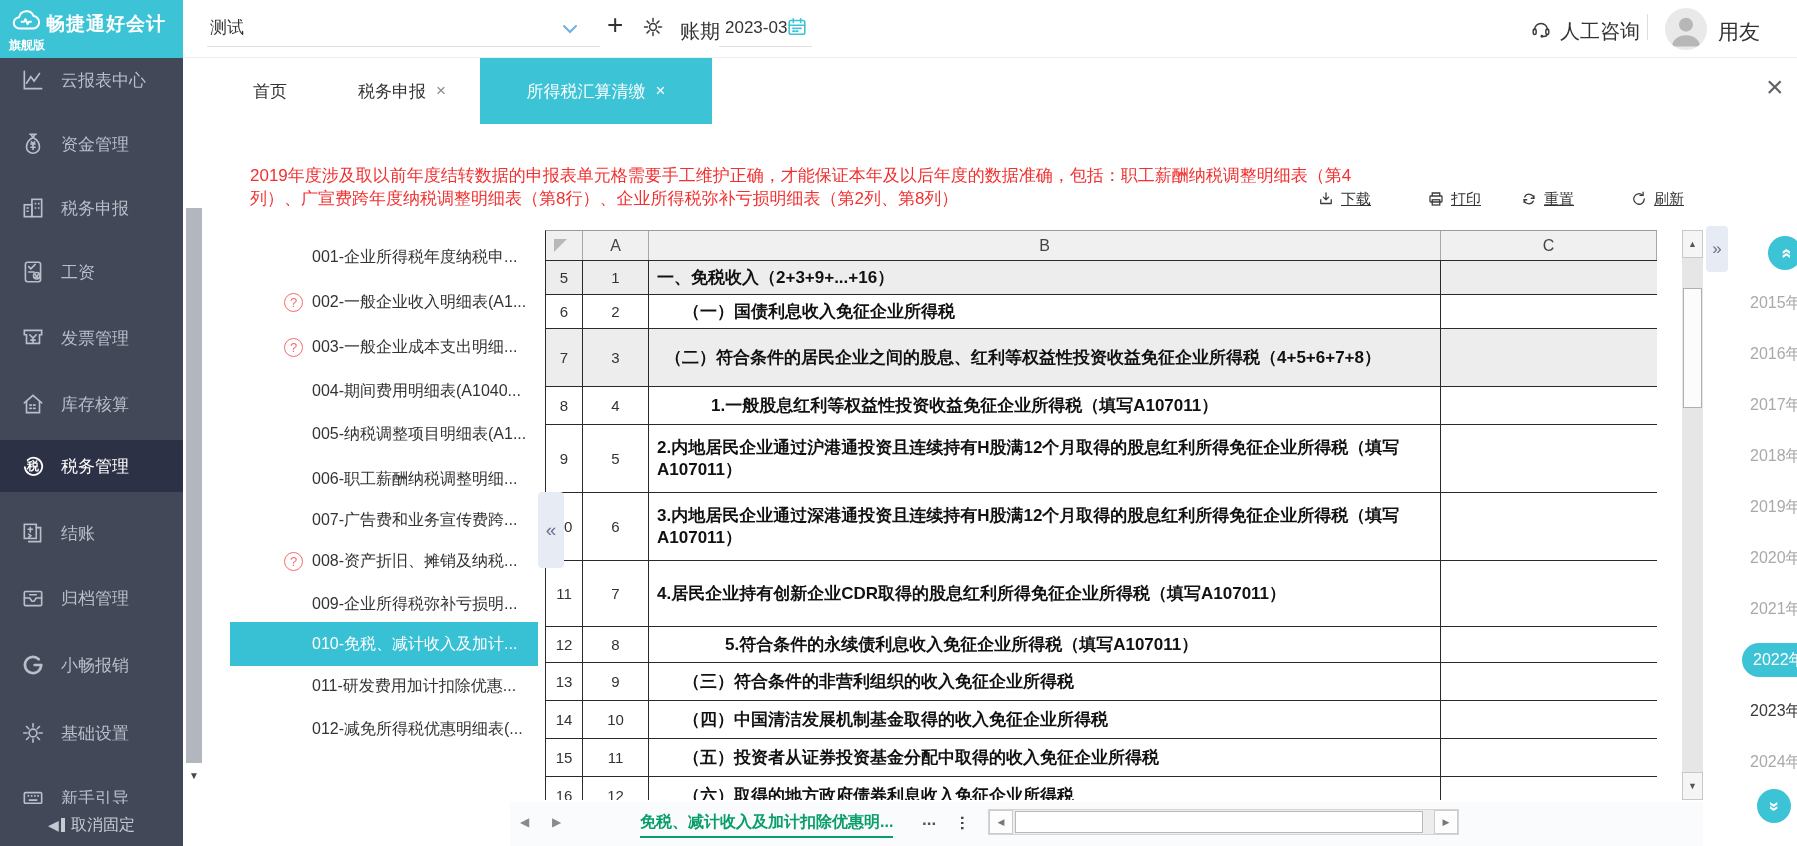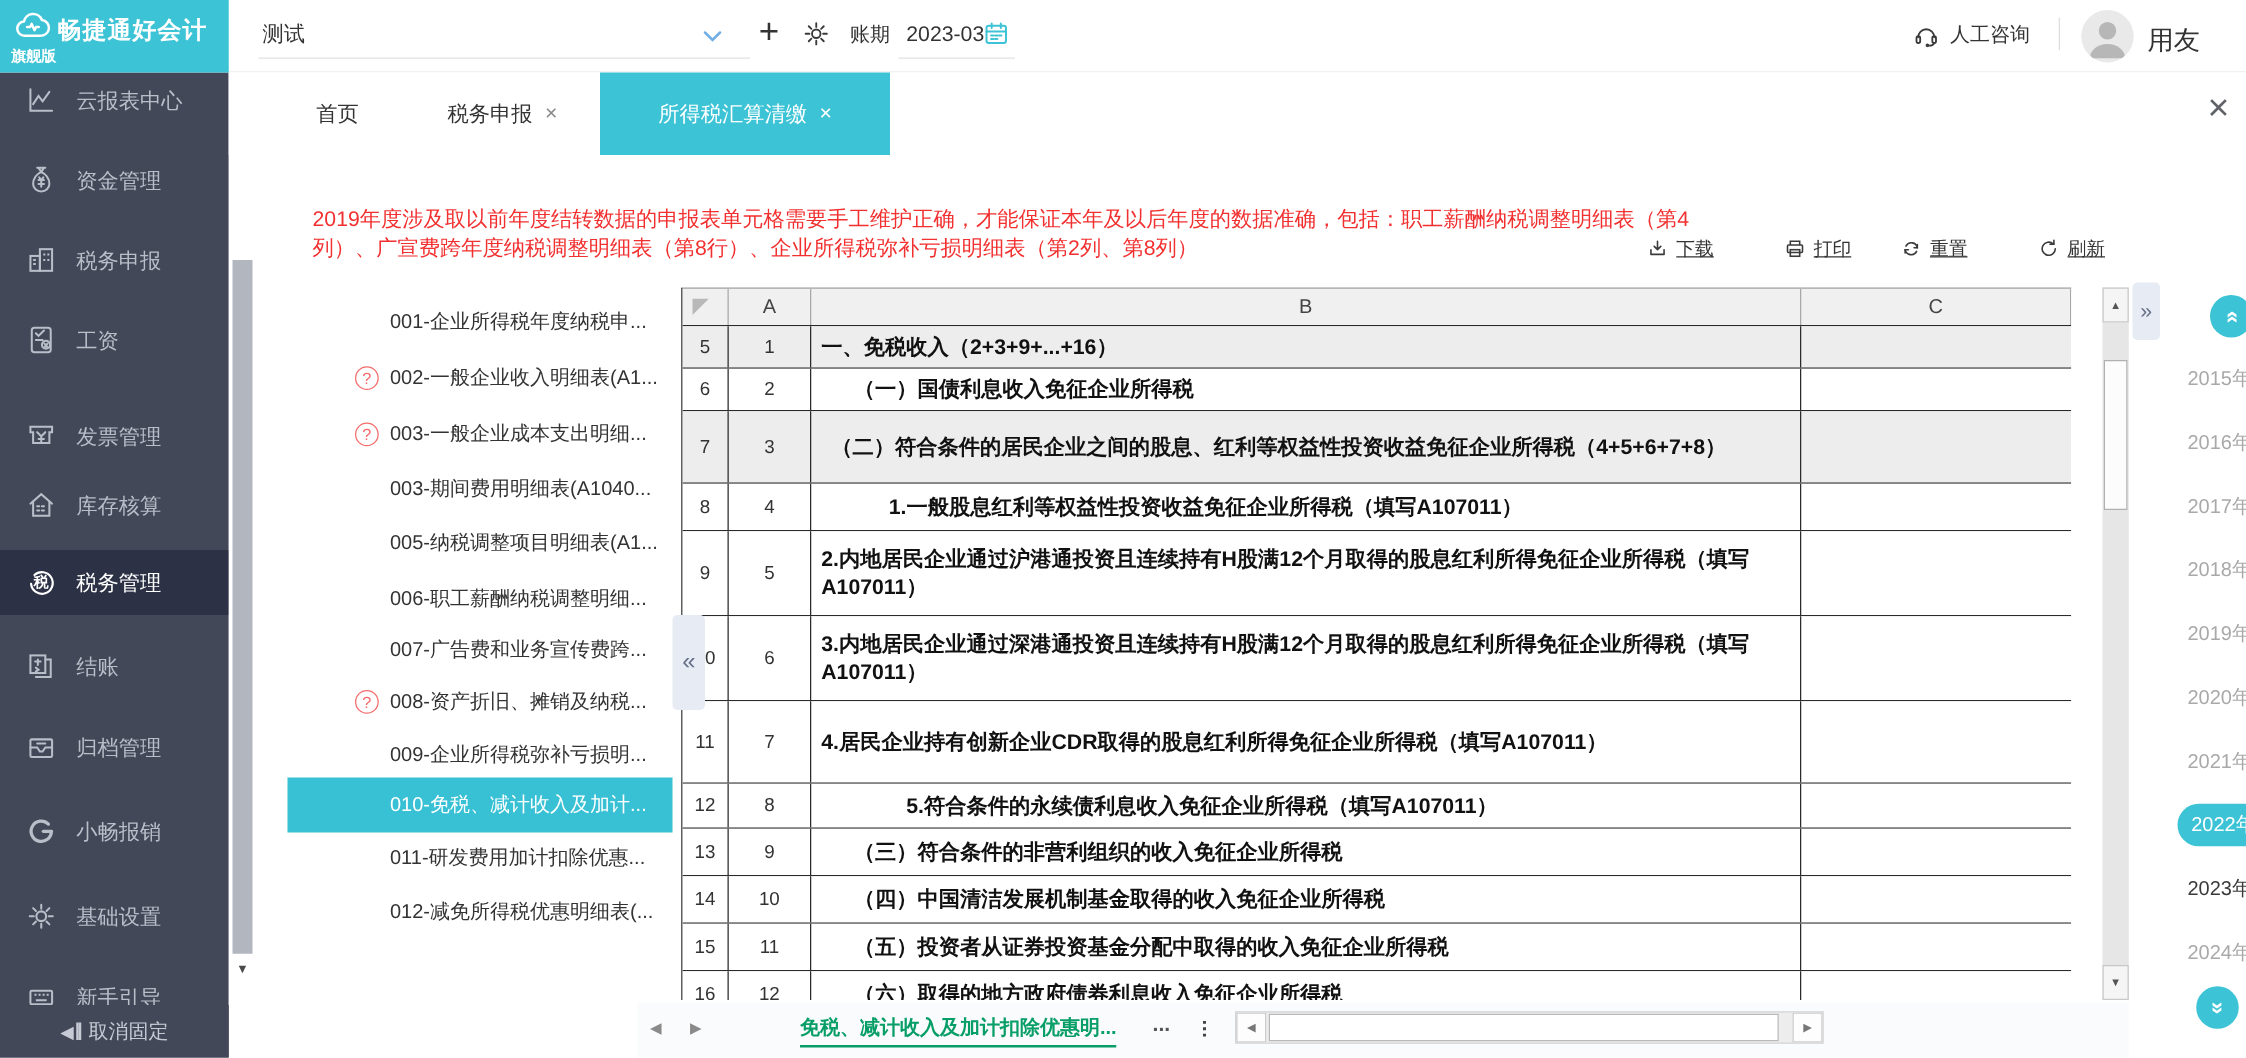--- a/index.html
+++ b/index.html
@@ -23,21 +23,21 @@
     font-size:16px; display:flex; align-items:center; justify-content:center; gap:2px; z-index:3; }
   #unpin .bar { width:4px; height:14px; border-left:2px solid #c6cad4; border-right:2px solid #c6cad4; margin-right:4px;}
 
   
   #sidescroll { left:183px; top:58px; width:22px; height:788px; background:#ffffff; }
   #sidescroll .arr { position:absolute; left:0; width:22px; text-align:center; color:#4a4a4a; font-size:10px; cursor:pointer;}
   #sidescroll .thumb { position:absolute; left:3px; width:16px; top:150px; height:555px; background:#b2b6bf; }
 
   
   #topbar { left:183px; top:0; width:1614px; height:58px; background:#fff; border-bottom:1px solid #ebedf0; }
-  #topbar .t { position:absolute; font-size:16px; color:#333; }
+  #topbar .t { position:absolute; font-size:20px; color:#333; }
   .uline { position:absolute; height:0; border-bottom:1px solid #e2e2e2; }
 
   
   #tabbar { left:183px; top:58px; width:1614px; height:66px; background:#fff; }
   .tab { position:absolute; top:0; height:66px; display:flex; align-items:center; gap:10px;
     font-size:17px; color:#333; cursor:pointer; }
   .tab .x { color:#8a8a8a; font-size:17px; }
   .tab.active { background:#3cc3d5; color:#fff; justify-content:center; }
   .tab.active .x { color:#fff; }
   .warnline { position:absolute; white-space:nowrap; color:#f23030; font-size:17px; }
@@ -157,21 +157,21 @@
         <svg width="26" height="26" viewBox="0 0 24 24" fill="none" stroke="#b9bec9" stroke-width="1.5" stroke-linecap="round">
           <rect x="5" y="3" width="14" height="18" rx="2"></rect>
           <path d="M8 7l2 2 4-4M8 12h5"></path>
           <circle cx="15.5" cy="15.5" r="3"></circle>
           <path d="M14.2 14.5l1.3 1.5 1.3-1.5M14.5 17h2"></path>
         </svg>
       </span>
     <span>工资</span>
   </div>
 
-  <div class="side-item" style="top:269px">
+  <div class="side-item" style="top:258px">
     <span>
         <svg width="26" height="26" viewBox="0 0 24 24" fill="none" stroke="#b9bec9" stroke-width="1.5" stroke-linecap="round">
           <path d="M4 5h16v4h-2v8h-12v-8h-2z"></path>
           <path d="M9 9l3 3 3-3M12 12v4M10 14h4"></path>
         </svg>
       </span>
     <span>发票管理</span>
   </div>
 
   <div class="side-item" style="top:324px">
@@ -374,21 +374,21 @@
     </div>
   <div class="fitem" style="top:60px">
       <span class="q">?</span>
       <span class="lbl">002-一般企业收入明细表(A1...</span>
     </div>
   <div class="fitem" style="top:105px">
       <span class="q">?</span>
       <span class="lbl">003-一般企业成本支出明细...</span>
     </div>
   <div class="fitem" style="top:149px">
-      <span class="lbl">003-期间费用明细表(A1040...</span>
+      <span class="lbl">004-期间费用明细表(A1040...</span>
     </div>
   <div class="fitem" style="top:192px">
       <span class="lbl">005-纳税调整项目明细表(A1...</span>
     </div>
   <div class="fitem" style="top:237px">
       <span class="lbl">006-职工薪酬纳税调整明细...</span>
     </div>
   <div class="fitem" style="top:278px">
       <span class="lbl">007-广告费和业务宣传费跨...</span>
     </div>

